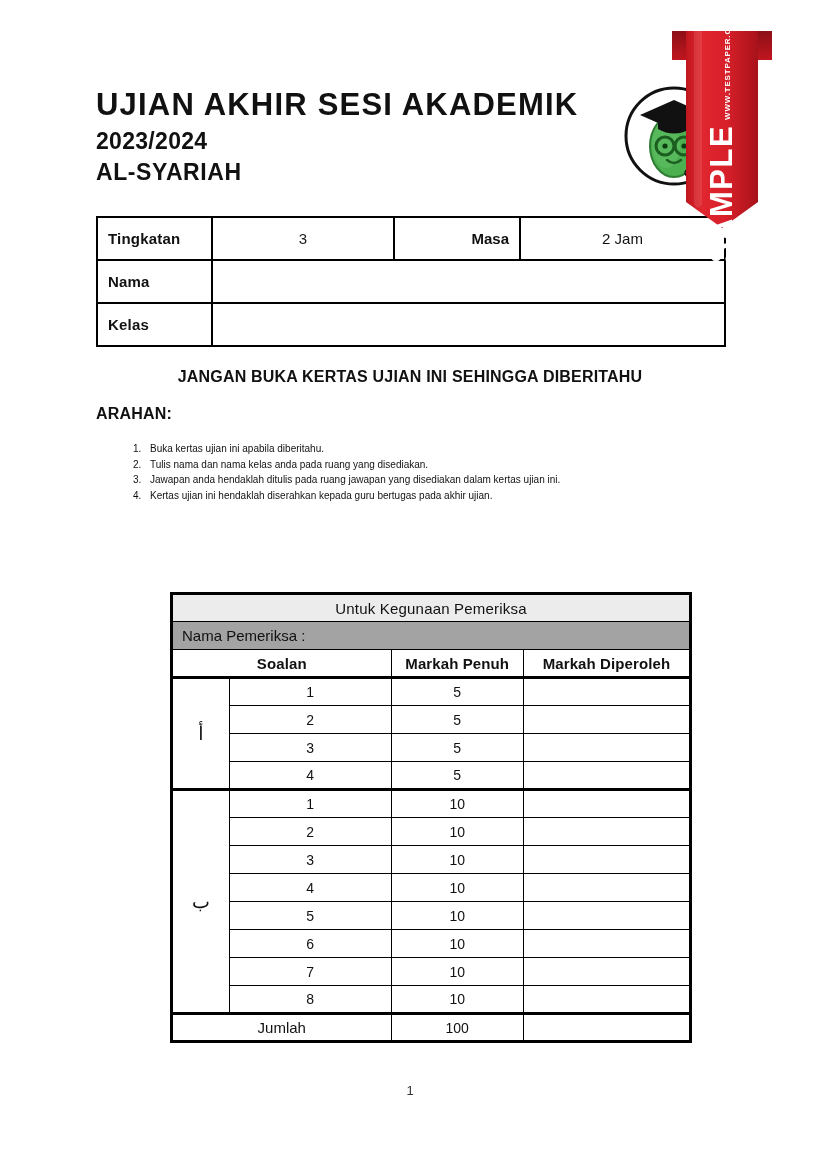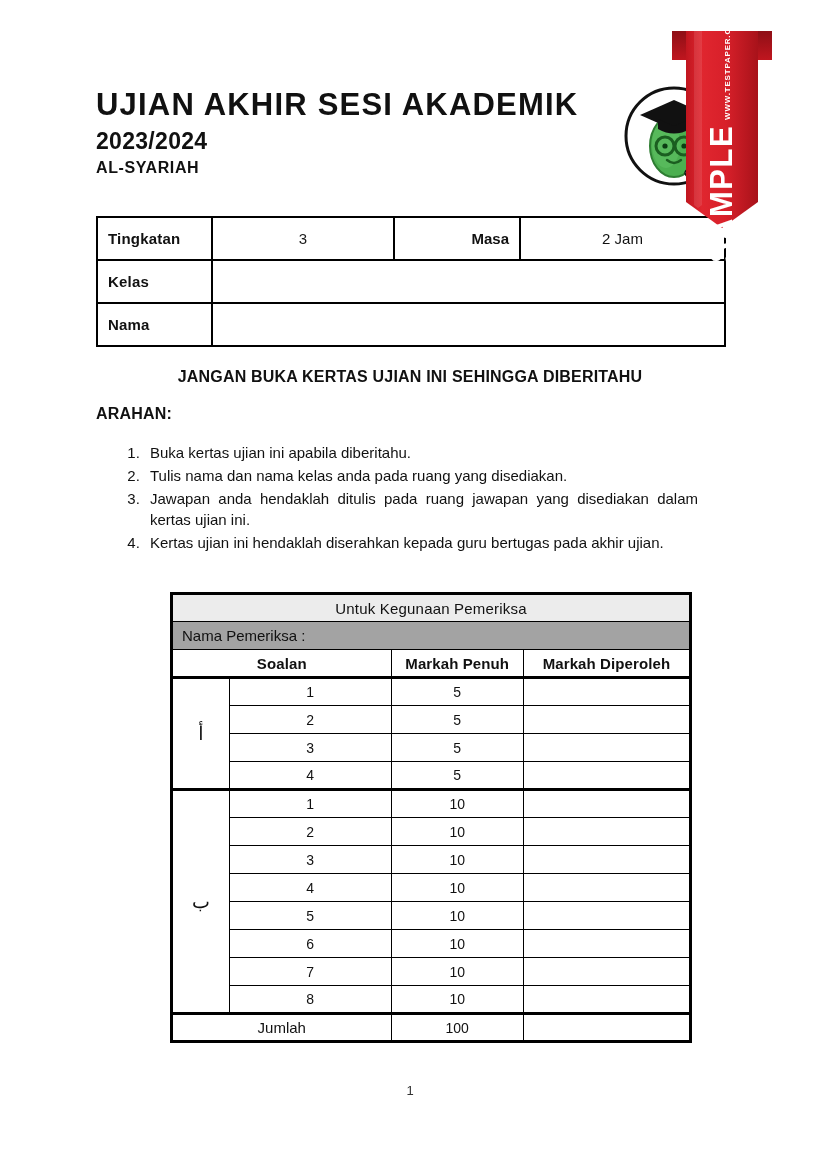--- a/index.html
+++ b/index.html
@@ -32,21 +32,21 @@
     white-space: nowrap;
   }
   .title-year {
     font-size: 23px;
     font-weight: bold;
     letter-spacing: 0.3px;
     line-height: 1.22;
     margin: 4px 0 0 0;
   }
   .title-subject {
-    font-size: 16px;
+    font-size: 23px;
     font-weight: bold;
     letter-spacing: 0.6px;
     line-height: 1.22;
     margin: 3px 0 0 0;
   }
 
   
   .logo {
     position: absolute;
     left: 622px;
@@ -151,21 +151,21 @@
     letter-spacing: 0.2px;
   }
   .arahan-list {
     position: absolute;
     left: 112px;
     top: 442px;
     width: 586px;
     margin: 0;
     padding: 0 0 0 32px;
     list-style: decimal;
-    font-size: 15px;
+    font-size: 10px;
     line-height: 1.45;
   }
   .arahan-list li {
     padding-left: 6px;
     margin-bottom: 1px;
   }
   .arahan-list li.justify { text-align: justify; }
 
   
   .marks-wrap {
@@ -302,25 +302,25 @@
 
 <table class="info-table">
   <tbody>
     <tr>
       <td class="info-label">Tingkatan</td>
       <td class="info-value">3</td>
       <td class="info-masa-label">Masa</td>
       <td class="info-masa-value">2 Jam</td>
     </tr>
     <tr>
-      <td class="info-label">Kelas</td>
+      <td class="info-label">Nama</td>
       <td class="info-blank" colspan="3"></td>
     </tr>
     <tr>
-      <td class="info-label">Nama</td>
+      <td class="info-label">Kelas</td>
       <td class="info-blank" colspan="3"></td>
     </tr>
   </tbody>
 </table>
 
 <div class="notice">JANGAN BUKA KERTAS UJIAN INI SEHINGGA DIBERITAHU</div>
 
 <div class="arahan-title">ARAHAN:</div>
 <ol class="arahan-list">
   <li>Buka kertas ujian ini apabila diberitahu.</li>

